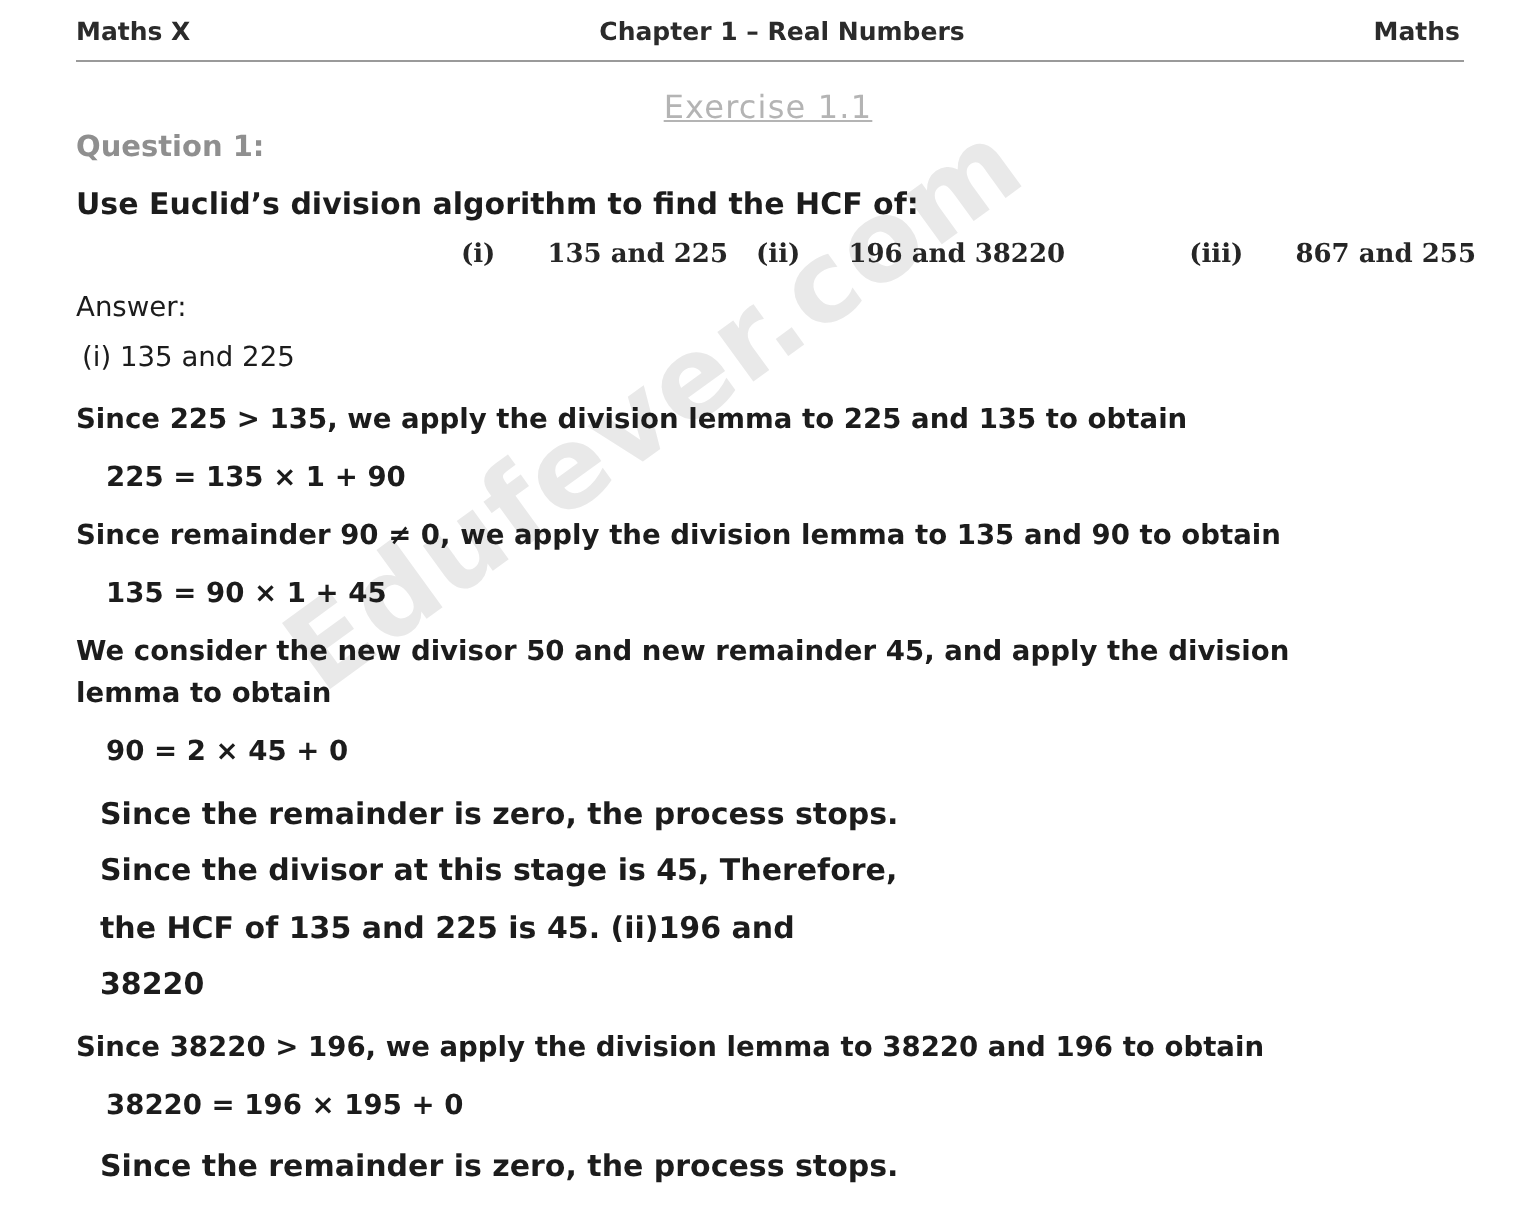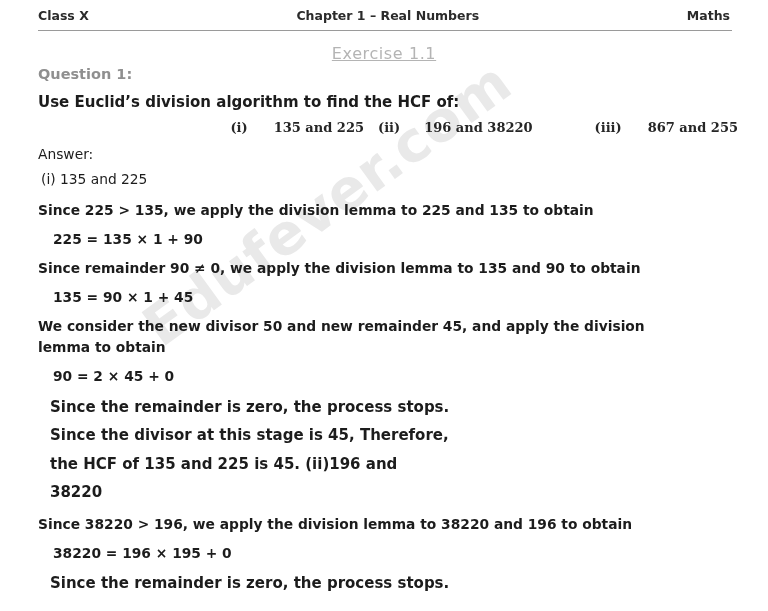--- a/index.html
+++ b/index.html
@@ -182,21 +182,21 @@
   }
 </style>
 </head>
 <body>
 
 <div class="page">
 
   <div class="watermark">Edufever.com</div>
 
   <div class="header">
-    <span class="header-cell header-left">Class X</span>
+    <span class="header-cell header-left">Maths X</span>
     <span class="header-cell header-center">Chapter 1 – Real Numbers</span>
     <span class="header-cell header-right">Maths</span>
   </div>
   <div class="header-rule"></div>
 
   <div class="exercise-title">Exercise 1.1</div>
 
   <div class="content">
 
     <p class="question-label">Question 1:</p>

